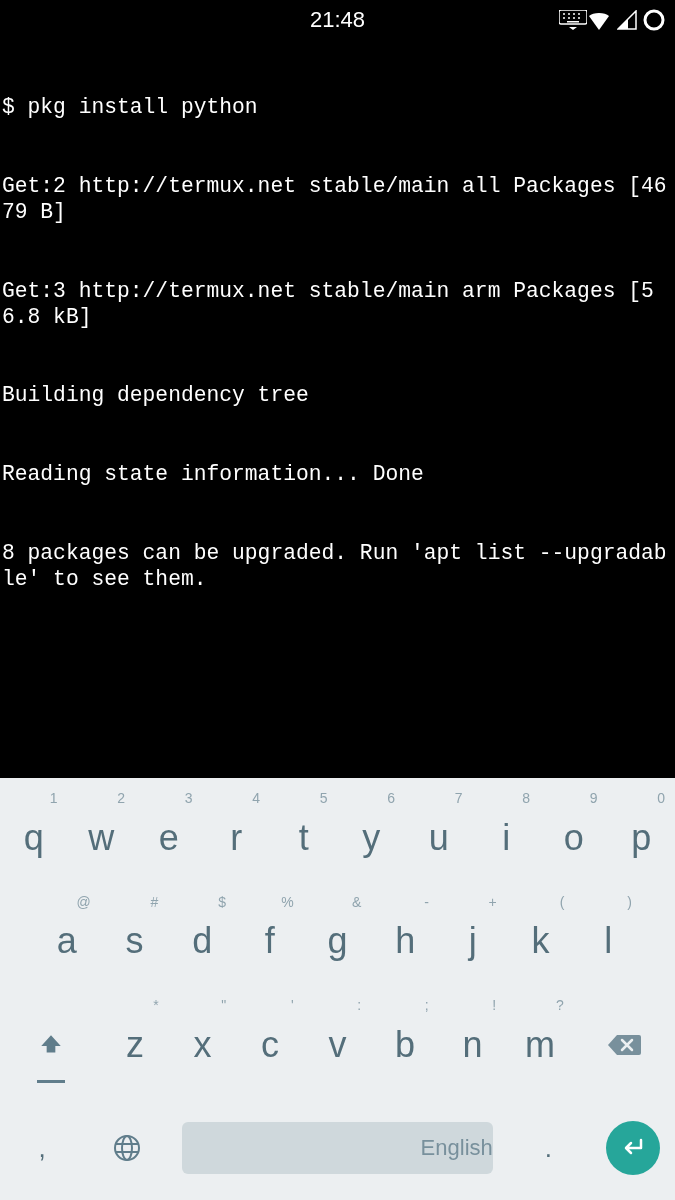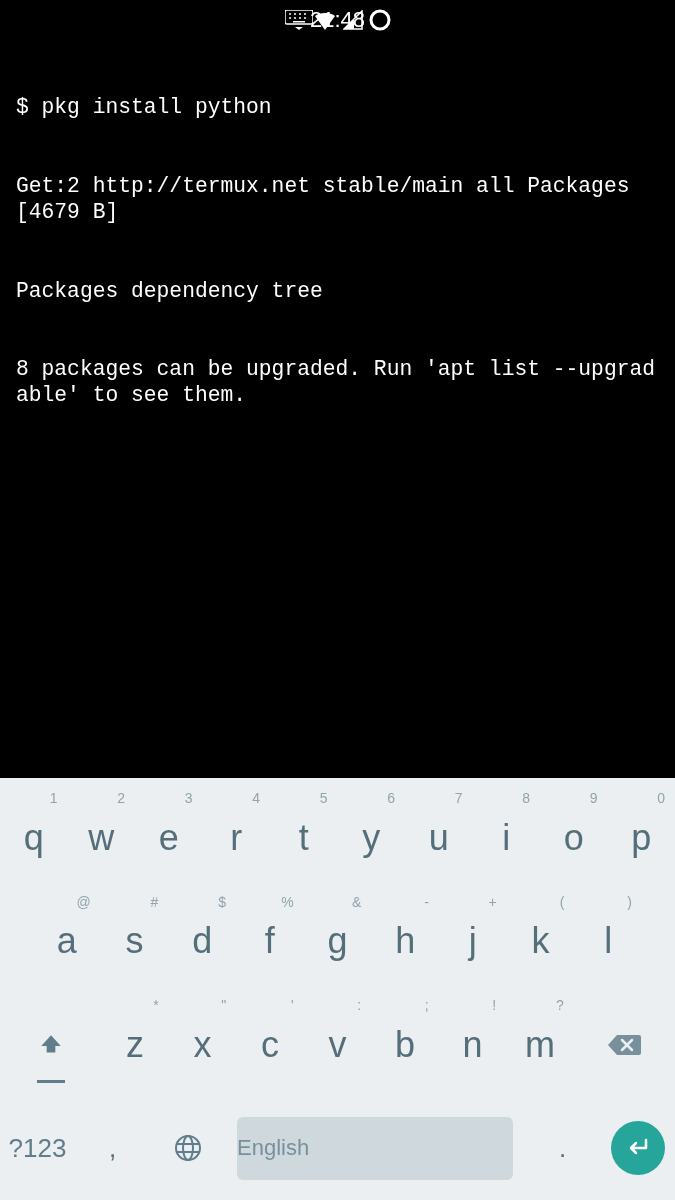--- a/index.html
+++ b/index.html
@@ -2,30 +2,30 @@
 <html><head>
   <meta charset="utf-8">
   <style>
     * { margin: 0; padding: 0; box-sizing: border-box; }
     html, body { width: 675px; height: 1200px; overflow: hidden; font-family: sans-serif; background: #000; }
     
     .screen { width: 675px; height: 1200px; display: flex; flex-direction: column; }
     
     .status-bar {
       height: 40px; background: #000; color: #fff; display: flex; 
-      align-items: center; justify-content: center; padding: 4px 10px;
+      align-items: center; justify-content: flex-end; padding: 4px 10px;
     }
     .status-left { display: flex; align-items: center; gap: 8px; }
     .status-time { font-size: 22px; font-weight: 400; position: absolute; left: 50%; transform: translateX(-50%); }
     .status-right { display: flex; align-items: center; gap: 6px; }
     
     .terminal {
       flex: 1; background: #000; color: #fff; 
       font-family: 'Courier New', monospace; font-size: 21.3px; 
-      line-height: 1.23; padding: 2px 16px; white-space: pre-wrap; word-break: break-all;
+      line-height: 1.23; padding: 2px 2px; white-space: pre-wrap; word-break: break-all;
       overflow: hidden;
     }
     .term-line { display: block; }
     
     .keyboard {
       height: 422px; background: #eceff1; display: flex; flex-direction: column;
       padding-top: 8px;
     }
     .kb-row { display: flex; justify-content: center; align-items: center; flex: 1; }
     .key {
@@ -33,22 +33,22 @@
       align-items: center; justify-content: center; font-size: 36px; 
       color: #546e7a; font-weight: 300;
     }
     .key .hint { position: absolute; top: 4px; right: 10px; font-size: 14px; color: #90a4ae; }
     .row2 { padding: 0 33px; }
     .row3 { }
     .shift-key, .bksp-key { flex: 1.5; }
     .row4 .key { font-size: 26px; }
     .space-key { flex: 4; }
     .space-bar {
-      width: 92%; height: 63px; background: #cfd8dc; border-radius: 6px;
-      display: flex; align-items: center; justify-content: flex-start; 
+      width: 92%; height: 52px; background: #cfd8dc; border-radius: 6px;
+      display: flex; align-items: center; justify-content: flex-end; 
       font-size: 22px; color: #78909c;
     }
     .enter-key .circle {
       width: 54px; height: 54px; border-radius: 50%; background: #26a69a;
       display: flex; align-items: center; justify-content: center;
     }
     .sym-key { font-size: 22px; color: #607d8b; }
     .shift-underline { width: 28px; height: 3px; background: #607d8b; position: absolute; bottom: 14px; }
 
     svg { display: block; }
@@ -93,21 +93,23 @@
         <svg width="22" height="22" viewBox="0 0 22 22">
             <circle cx="11" cy="11" r="9" fill="none" stroke="#fff" stroke-width="3"></circle>
           </svg>
       </span>
     </div>
   </div>
 
   <div class="terminal">
     <span class="term-line">$ pkg install python</span>
     <span class="term-line">Get:2 http://termux.net stable/main all Packages [4679 B]</span>
-    <span class="term-line">Packages dependency tree</span>
+    <span class="term-line">Get:3 http://termux.net stable/main arm Packages [56.8 kB]</span>
+    <span class="term-line">Building dependency tree</span>
+    <span class="term-line">Reading state information... Done</span>
     <span class="term-line">8 packages can be upgraded. Run 'apt list --upgradable' to see them.</span>
     
     
     
     
     
     
     
     
     
@@ -235,23 +237,20 @@
       <div class="key bksp-key">
         <span>
           <svg width="34" height="26" viewBox="0 0 34 26">
               <path d="M10 3 L32 3 Q34 3 34 5 L34 21 Q34 23 32 23 L10 23 L1 13 Z" fill="#78909c"></path>
               <path d="M15 8 L25 18 M25 8 L15 18" stroke="#eceff1" stroke-width="2.5" stroke-linecap="round"></path>
             </svg>
         </span>
       </div>
     </div>
     <div class="kb-row row4">
-      <div class="key sym-key">
-          <span>?123</span>
-        </div>
       <div class="key">
           <span>,</span>
         </div>
       <div class="key">
         <span>
           <svg width="30" height="30" viewBox="0 0 30 30">
               <circle cx="15" cy="15" r="12" fill="none" stroke="#607d8b" stroke-width="2"></circle>
               <ellipse cx="15" cy="15" rx="5" ry="12" fill="none" stroke="#607d8b" stroke-width="2"></ellipse>
               <line x1="3" y1="11" x2="27" y2="11" stroke="#607d8b" stroke-width="2"></line>
               <line x1="3" y1="19" x2="27" y2="19" stroke="#607d8b" stroke-width="2"></line>

